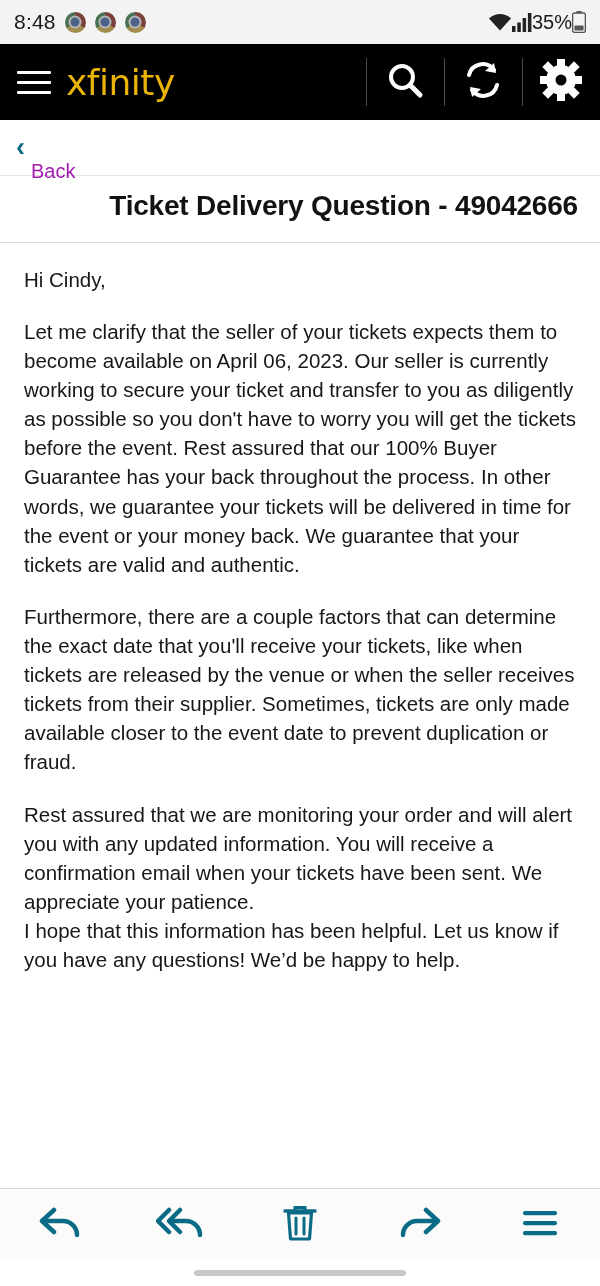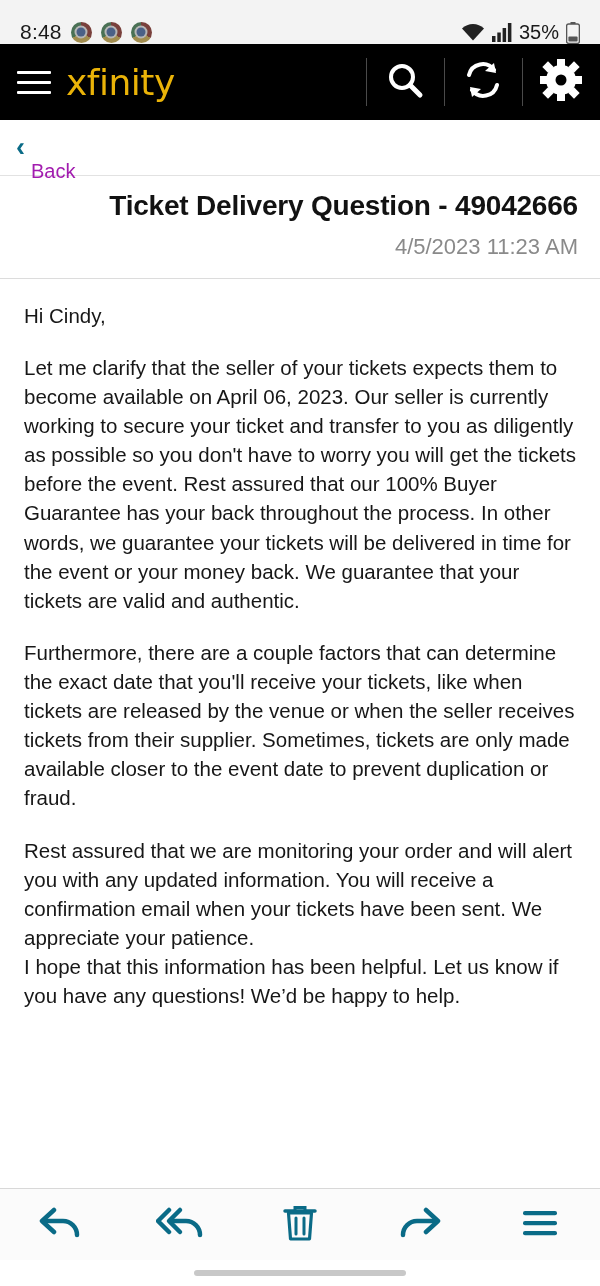--- a/index.html
+++ b/index.html
@@ -17,23 +17,23 @@
     display: flex;
     flex-direction: column;
     background: #ffffff;
   }
 
   
   .statusbar {
     height: 44px;
     background: #f3f3f3;
     display: flex;
-    align-items: flex-end;
+    align-items: center;
     justify-content: space-between;
-    padding: 0 20px;
+    padding: 0 14px;
     flex: 0 0 44px;
   }
   .status-left {
     display: flex;
     align-items: center;
     gap: 9px;
   }
   .status-time {
     font-size: 21px;
     color: #1a1a1a;
@@ -55,21 +55,20 @@
     left: 50%; top: 50%;
     transform: translate(-50%, -50%);
     width: 9px; height: 9px;
     border-radius: 50%;
     background: #4285f4;
     box-shadow: 0 0 0 2px #f3f3f3;
   }
   .status-right {
     display: flex;
     align-items: center;
-    gap: 7px;
   }
   .status-battery-text {
     font-size: 20px;
     color: #1a1a1a;
   }
   .icon-wifi svg, .icon-signal svg, .icon-battery svg { display: block; }
 
   
   .header {
     height: 76px;
@@ -310,21 +309,20 @@
     </div>
   </div>
 
   <div class="backbar">
     <span class="back-chevron">‹</span>
     <span class="back-label">Back</span>
   </div>
 
   <div class="subject-block">
     <div class="subject">Ticket Delivery Question - 49042666</div>
-    <div class="timestamp">4/5/2023 11:23 AM</div>
   </div>
 
   <div class="body-scroll">
     <p class="para">Hi Cindy,</p>
     <p class="para">Let me clarify that the seller of your tickets expects them to become available on April 06, 2023. Our seller is currently working to secure your ticket and transfer to you as diligently as possible so you don't have to worry you will get the tickets before the event. Rest assured that our 100% Buyer Guarantee has your back throughout the process. In other words, we guarantee your tickets will be delivered in time for the event or your money back. We guarantee that your tickets are valid and authentic.</p>
     <p class="para">Furthermore, there are a couple factors that can determine the exact date that you'll receive your tickets, like when tickets are released by the venue or when the seller receives tickets from their supplier. Sometimes, tickets are only made available closer to the event date to prevent duplication or fraud.</p>
     <p class="para tight">Rest assured that we are monitoring your order and will alert you with any updated information. You will receive a confirmation email when your tickets have been sent. We appreciate your patience.</p>
     <p class="para">I hope that this information has been helpful. Let us know if you have any questions! We’d be happy to help.</p>
 
   </div>

